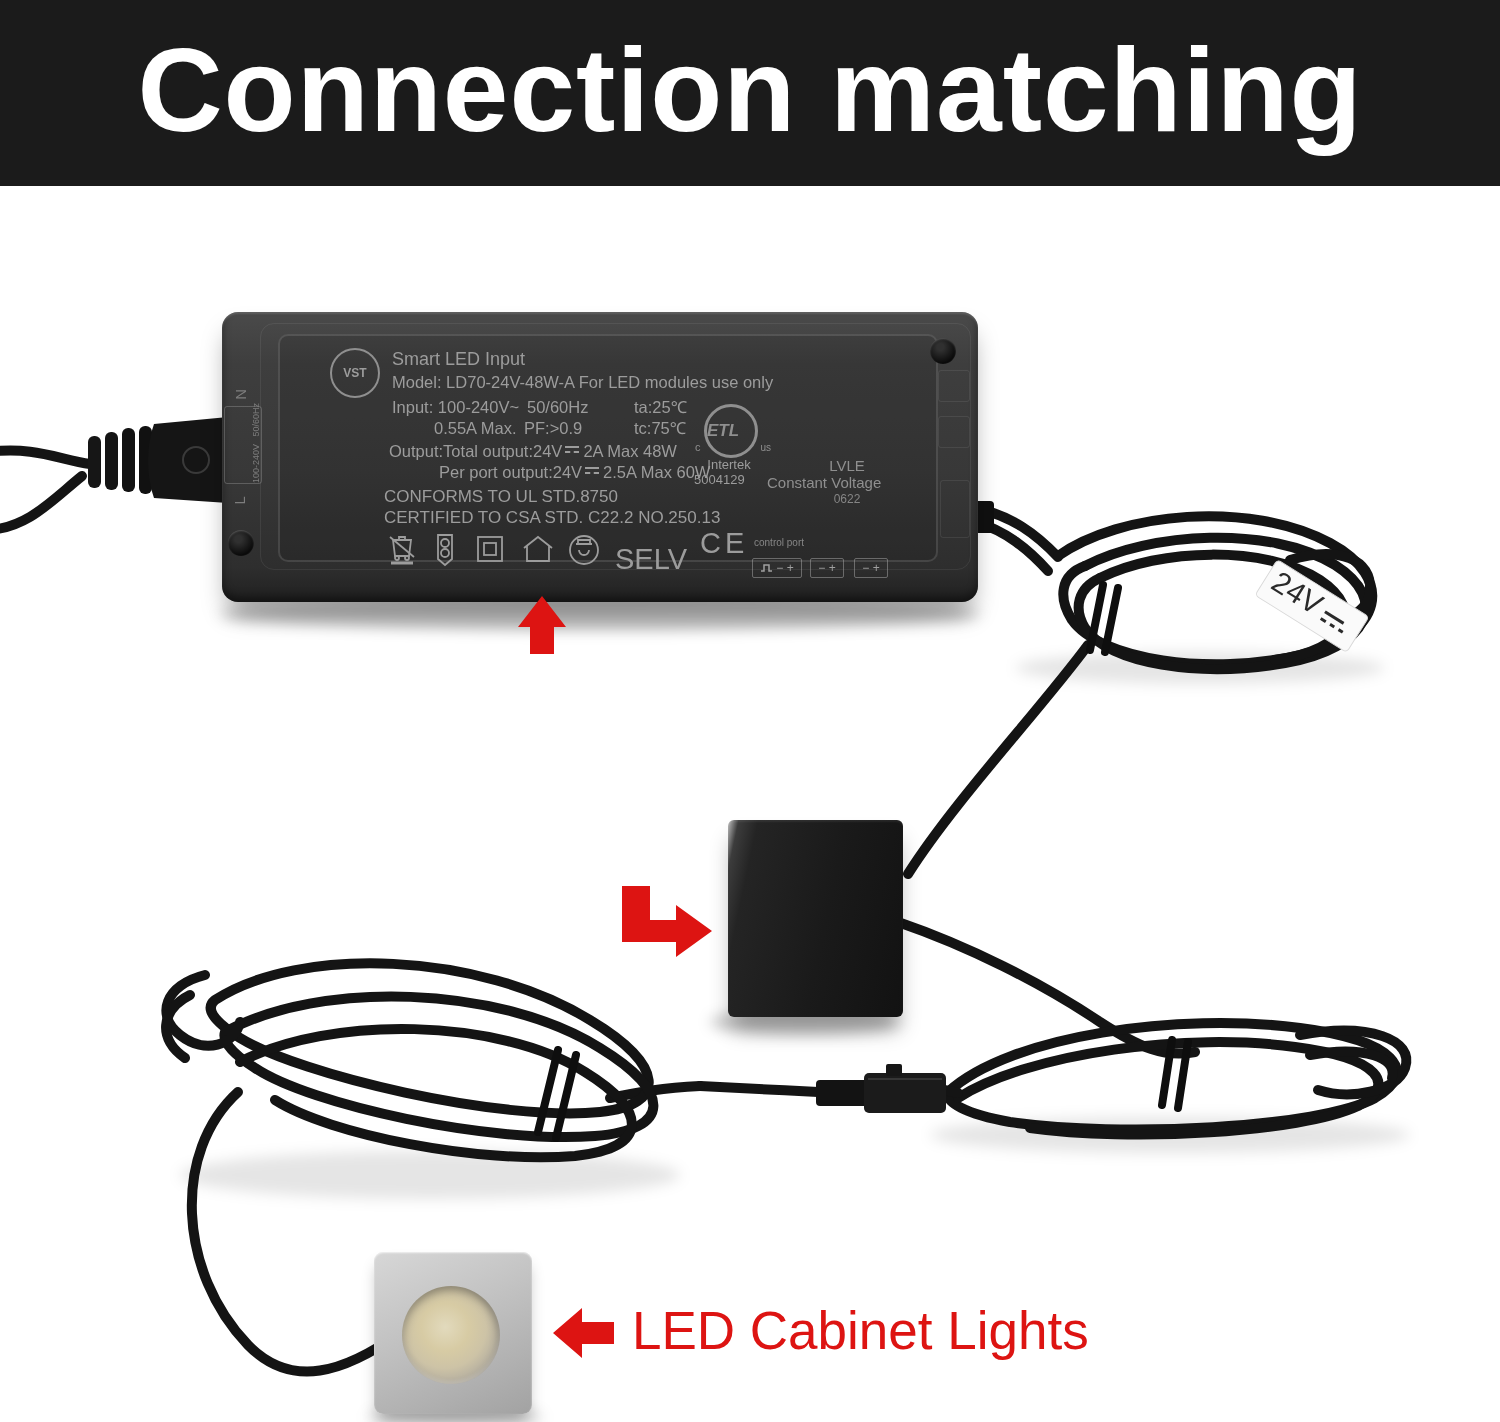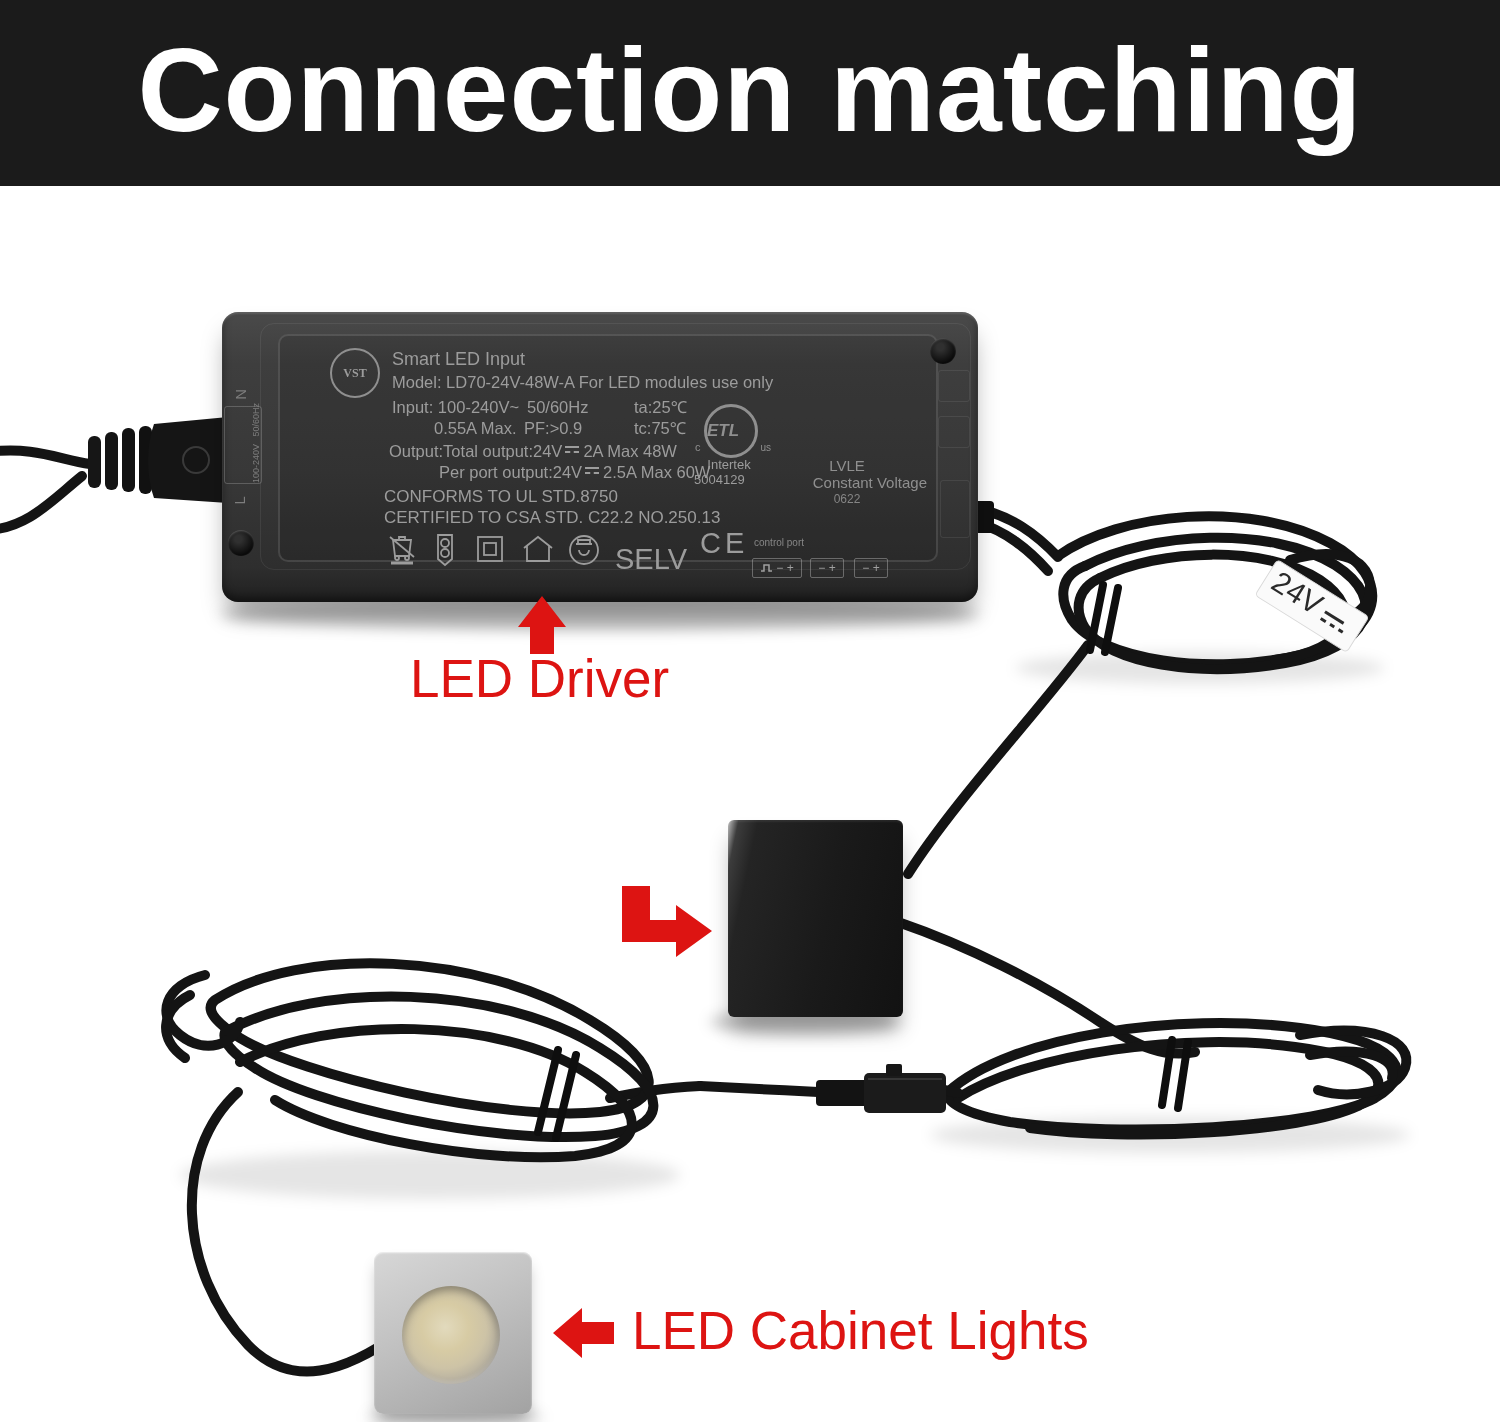--- a/index.html
+++ b/index.html
@@ -26,21 +26,21 @@
   .screw{position:absolute;width:26px;height:26px;border-radius:50%;
          background:radial-gradient(circle at 40% 35%,#303030 15%,#0a0a0a 70%);
          box-shadow:inset 0 1px 2px rgba(255,255,255,.25);}
   .lbl{position:absolute;color:#9c9c9c;white-space:nowrap;line-height:1.1;}
   .dc{display:inline-block;width:14px;height:9px;border-top:2px solid #9c9c9c;
       position:relative;margin:0 4px 0 3px;}
   .dc::after{content:"";position:absolute;left:0;top:3px;width:14px;
       border-top:2px dashed #9c9c9c;}
   .vst{position:absolute;left:108px;top:36px;width:46px;height:46px;border:2px solid #8f8f8f;
        border-radius:50%;color:#9c9c9c;font-size:12px;font-weight:700;
-       display:flex;align-items:center;justify-content:center;font-family:Liberation Serif, serif;}
+       display:flex;align-items:center;justify-content:center;}
   .etl{position:absolute;left:482px;top:92px;width:48px;height:48px;border:3px solid #8f8f8f;
        border-radius:50%;color:#8f8f8f;font-style:italic;font-weight:700;font-size:17px;
        display:flex;align-items:center;justify-content:flex-start;}
   .etl .cc{position:absolute;left:-12px;bottom:2px;font-size:11px;font-style:normal;font-weight:400;}
   .etl .us{position:absolute;right:-16px;bottom:2px;font-size:10px;font-style:normal;font-weight:400;}
   .icon{position:absolute;top:220px;}
   .term{position:absolute;top:246px;height:18px;border:1px solid rgba(170,170,170,.5);
         border-radius:2px;color:#a0a0a0;font-size:12px;display:flex;align-items:center;
         justify-content:center;gap:3px;}
   .sideports{position:absolute;left:2px;top:94px;width:36px;height:76px;
@@ -238,21 +238,21 @@
 
     <div class="etl">
       <span>ETL</span>
       <span class="cc">c</span>
       <span class="us">us</span>
     </div>
     <div class="lbl" style="left:472px;top:146px;font-size:13px;width:70px;text-align:center;">Intertek</div>
     <div class="lbl" style="left:472px;top:161px;font-size:13px;width:70px;">5004129</div>
 
     <div class="lbl" style="left:560px;top:146px;width:130px;text-align:center;font-size:15px;color:#8f8f8f;">LVLE</div>
-    <div class="lbl" style="left:545px;top:163px;width:160px;text-align:right;font-size:15px;color:#8f8f8f;">Constant Voltage</div>
+    <div class="lbl" style="left:545px;top:163px;width:160px;text-align:left;font-size:15px;color:#8f8f8f;">Constant Voltage</div>
     <div class="lbl" style="left:560px;top:181px;width:130px;text-align:center;font-size:12px;color:#858585;">0622</div>
 
     <div class="lbl" style="left:532px;top:225px;font-size:10px;color:#868686;">control port</div>
     <div class="term" style="left:530px;width:48px;">
       <svg width="13" height="10" viewBox="0 0 13 10">
         <path d="M1 8 h3 v-6 h5 v6 h3" stroke="#a0a0a0" stroke-width="1.5" fill="none"></path>
       </svg>
       <span>− +</span>
     </div>
     <div class="term" style="left:588px;width:32px;">
@@ -268,16 +268,15 @@
   <div class="light">
     <div class="lens"></div>
   </div>
 
   <svg class="arrows" width="1500" height="1422" viewBox="0 0 1500 1422">
     <path d="M542,596 L566,627 L554,627 L554,654 L530,654 L530,627 L518,627 Z" fill="#dd1412"></path>
     <path d="M622,886 L650,886 L650,920 L676,920 L676,905 L712,931 L676,957 L676,942 L622,942 Z" fill="#dd1412"></path>
     <path d="M553,1333 L582,1308 L582,1322 L614,1322 L614,1344 L582,1344 L582,1358 Z" fill="#dd1412"></path>
   </svg>
 
-  <div class="red-label" style="left:410px;top:648px;">LED Driver</div>
   <div class="red-label" style="left:632px;top:1300px;">LED Cabinet Lights</div>
 
 </div>
 
 </body></html>

